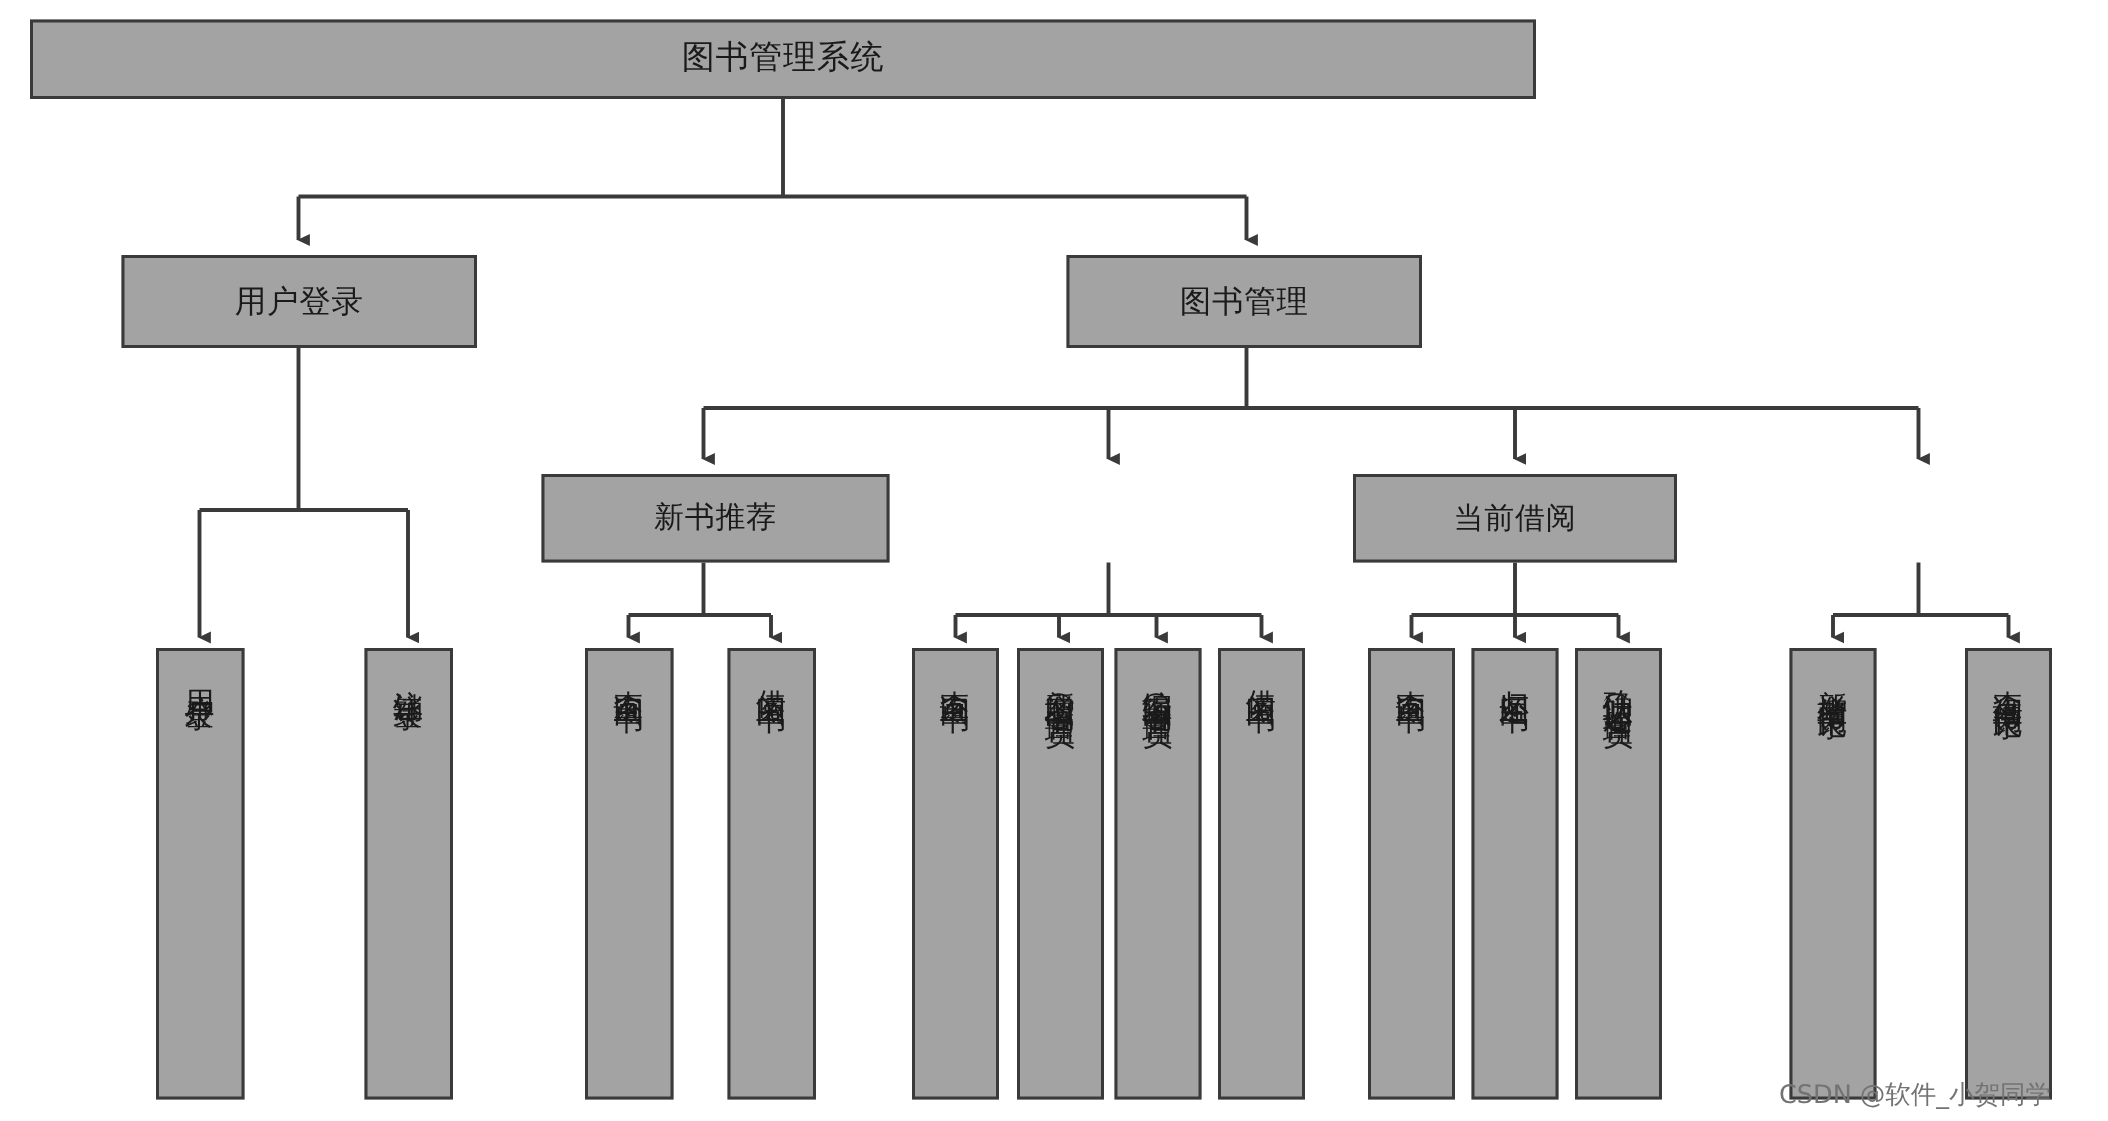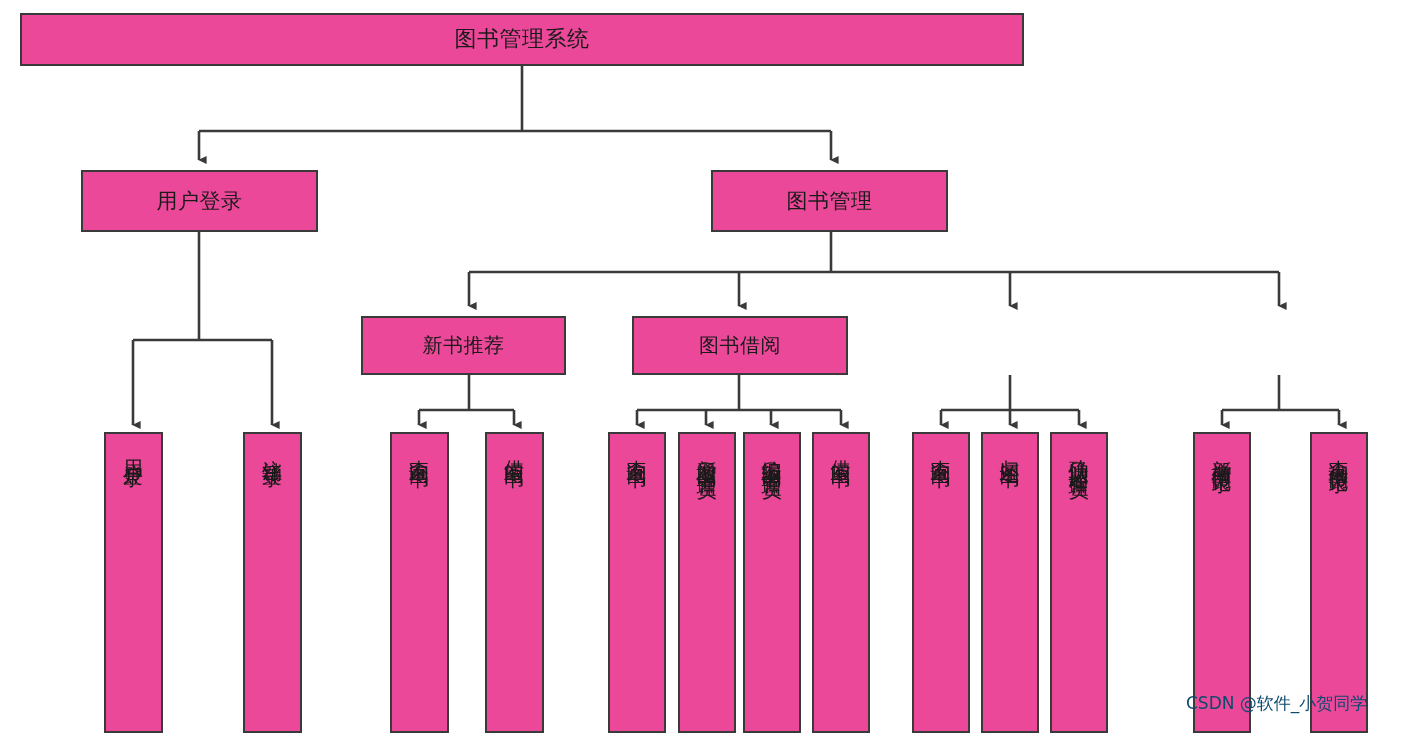--- a/index.html
+++ b/index.html
@@ -23,21 +23,21 @@
   svg.connectors {
     position: absolute;
     left: 0;
     top: 0;
     width: 1405px;
     height: 747px;
   }
   .node {
     position: absolute;
     box-sizing: border-box;
-    background: #ec4899;
+    background: #a3a3a3;
     border: 2.5px solid #3a3a3a;
     display: flex;
     align-items: center;
     justify-content: center;
     color: #1a1a1a;
     z-index: 2;
   }
   .node .label {
     text-align: center;
     line-height: 1.28;
@@ -63,23 +63,23 @@
   .node.leaf .label {
     writing-mode: vertical-rl;
     text-orientation: upright;
     font-size: 20px;
     letter-spacing: 3px;
     line-height: 1;
   }
   .watermark {
     position: absolute;
     left: 1186px;
-    top: 692px;
+    top: 718px;
     font-size: 17px;
-    color: #0c4a6e;
+    color: #737373;
     z-index: 5;
     white-space: nowrap;
     font-family: "DejaVu Sans", "Liberation Sans", sans-serif;
   }
 </style>
 </head>
 <body>
 
 <div id="diagram-root">
 
@@ -137,25 +137,25 @@
     <span class="label">图书管理系统</span>
   </div>
 
   <div class="node horiz" style="left:81px; top:170px; width:237px; height:62px;">
     <span class="label">用户登录</span>
   </div>
   <div class="node horiz" style="left:711px; top:170px; width:237px; height:62px;font-family:Liberation Serif, serif;">
     <span class="label">图书管理</span>
   </div>
 
-  <div class="node level3" style="left:361px; top:316px; width:205px; height:59px;font-family:Liberation Serif, serif;">
+  <div class="node level3" style="left:361px; top:316px; width:232px; height:59px;font-family:Liberation Serif, serif;">
     <span class="label">新书推荐</span>
   </div>
-  <div class="node level3" style="left:632px; top:316px; width:216px; height:59px;">
-    <span class="label">图书借阅</span>
+  <div class="node level3" style="left:902px; top:316px; width:216px; height:59px;">
+    <span class="label">当前借阅</span>
   </div>
 
   <div class="node leaf" style="left:104px; top:432px; width:59px; height:301px;">
     <span class="label">用户登录</span>
   </div>
   <div class="node leaf" style="left:243px; top:432px; width:59px; height:301px;">
     <span class="label">注销登录</span>
   </div>
 
   <div class="node leaf" style="left:390px; top:432px; width:59px; height:301px;">

